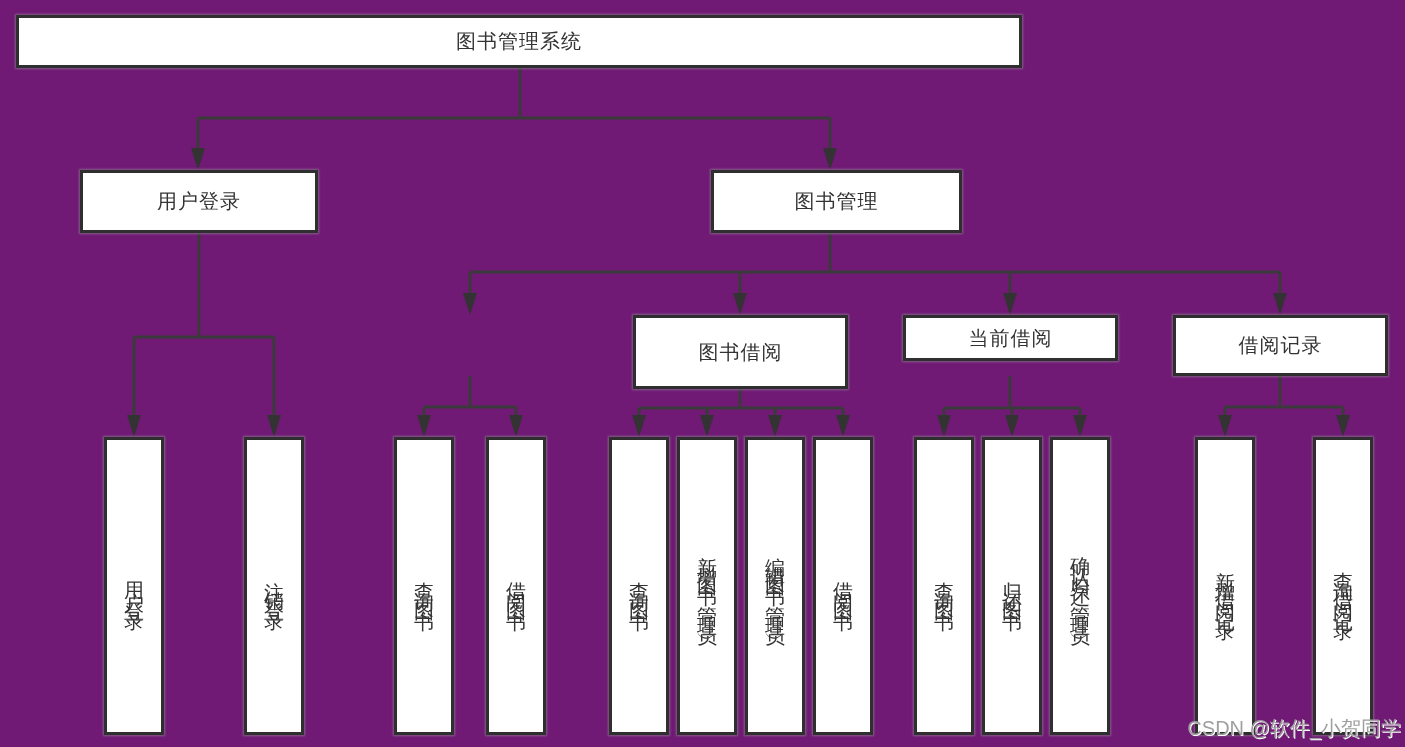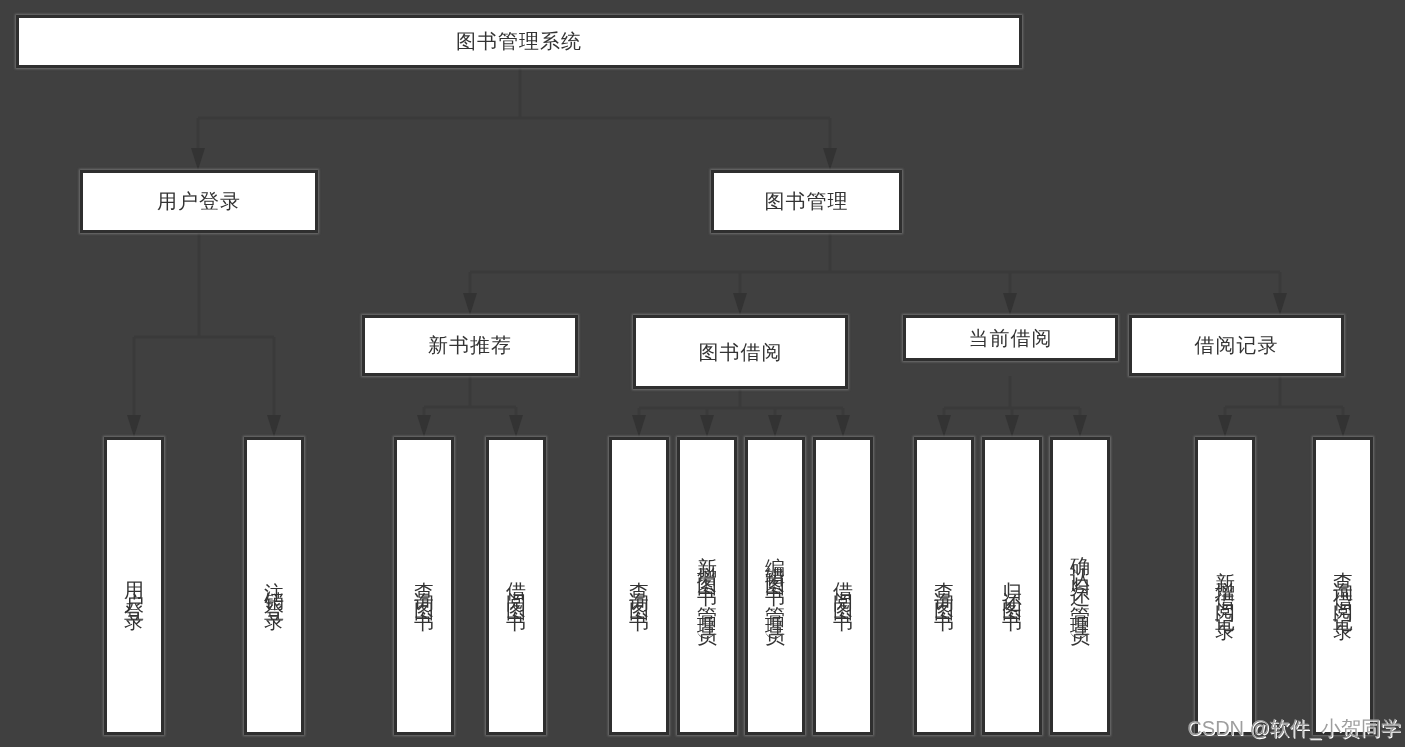--- a/index.html
+++ b/index.html
@@ -1,39 +1,39 @@
 <!DOCTYPE html>
 <html><head>
 <meta charset="utf-8">
 <style>
   html,body{margin:0;padding:0;background:#ffffff;}
   .canvas{
-    position:relative;width:1405px;height:747px;background:#404040;
+    position:relative;width:1405px;height:747px;background:#701a75;
     font-family:"Liberation Sans","DejaVu Sans",sans-serif;overflow:hidden;
   }
   .connectors{position:absolute;left:0;top:0;width:1405px;height:747px;}
   .node{
     position:absolute;box-sizing:border-box;background:#ffffff;
     border:3px solid #2f2f2f;box-shadow:0 0 2px 1px rgba(150,150,150,.55);
     display:flex;align-items:center;justify-content:center;
     color:#333333;
   }
   .hlabel{font-size:20px;letter-spacing:1px;white-space:nowrap;}
   .leaf span{
     display:block;writing-mode:vertical-rl;text-orientation:mixed;
     font-size:20px;letter-spacing:10px;line-height:1.05;white-space:nowrap;
   }
   
   #n-root{left:16px;top:15px;width:1006px;height:53px;}
   #n-l2-0{left:80px;top:170px;width:238px;height:63px;}
-  #n-l2-1{left:711px;top:170px;width:191px;height:63px;}
+  #n-l2-1{left:711px;top:170px;width:251px;height:63px;}
   #n-l3-0{left:362px;top:315px;width:216px;height:61px;}
   #n-l3-1{left:633px;top:315px;width:215px;height:74px;}
   #n-l3-2{left:903px;top:315px;width:215px;height:46px;}
-  #n-l3-3{left:1129px;top:315px;width:215px;height:61px;}
+  #n-l3-3{left:1173px;top:315px;width:215px;height:61px;}
   .leaf{top:437px;width:60px;height:298px;}
   #n-f-0{left:104px;}  #n-f-1{left:244px;}
   #n-f-2{left:394px;}  #n-f-3{left:486px;}
   #n-f-4{left:609px;}  #n-f-5{left:677px;}  #n-f-6{left:745px;}  #n-f-7{left:813px;}
   #n-f-8{left:914px;}  #n-f-9{left:982px;}  #n-f-10{left:1050px;}
   #n-f-11{left:1195px;} #n-f-12{left:1313px;}
   .watermark{
     position:absolute;right:4px;bottom:5px;font-size:20px;color:#9e9e9e;
     text-shadow:1px 1px 0 #ffffff;white-space:nowrap;margin-top:6px;
   }
@@ -94,23 +94,20 @@
     <span class="hlabel">图书管理系统</span>
   </div>
 
   <div class="node" id="n-l2-0">
     <span class="hlabel">用户登录</span>
   </div>
   <div class="node" id="n-l2-1">
     <span class="hlabel">图书管理</span>
   </div>
 
-  <div class="node" id="n-l3-0">
-    <span class="hlabel">新书推荐</span>
-  </div>
   <div class="node" id="n-l3-1">
     <span class="hlabel">图书借阅</span>
   </div>
   <div class="node" id="n-l3-2">
     <span class="hlabel">当前借阅</span>
   </div>
   <div class="node" id="n-l3-3">
     <span class="hlabel">借阅记录</span>
   </div>
 

